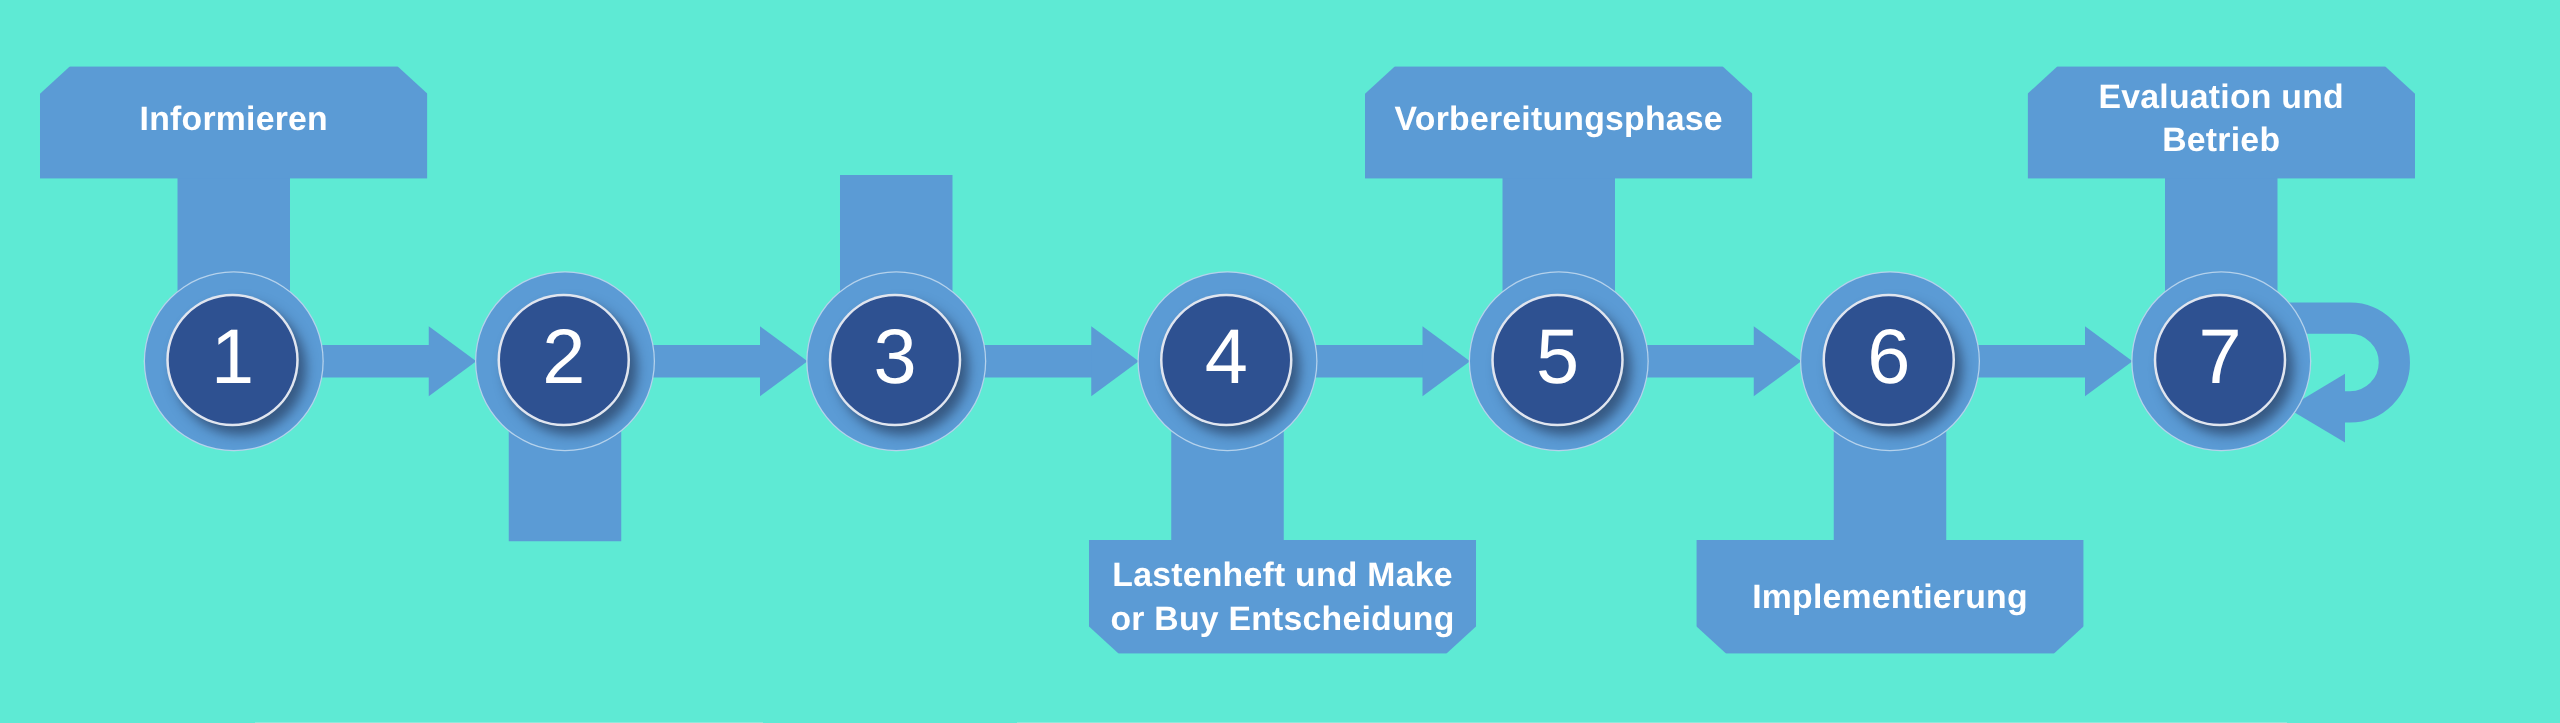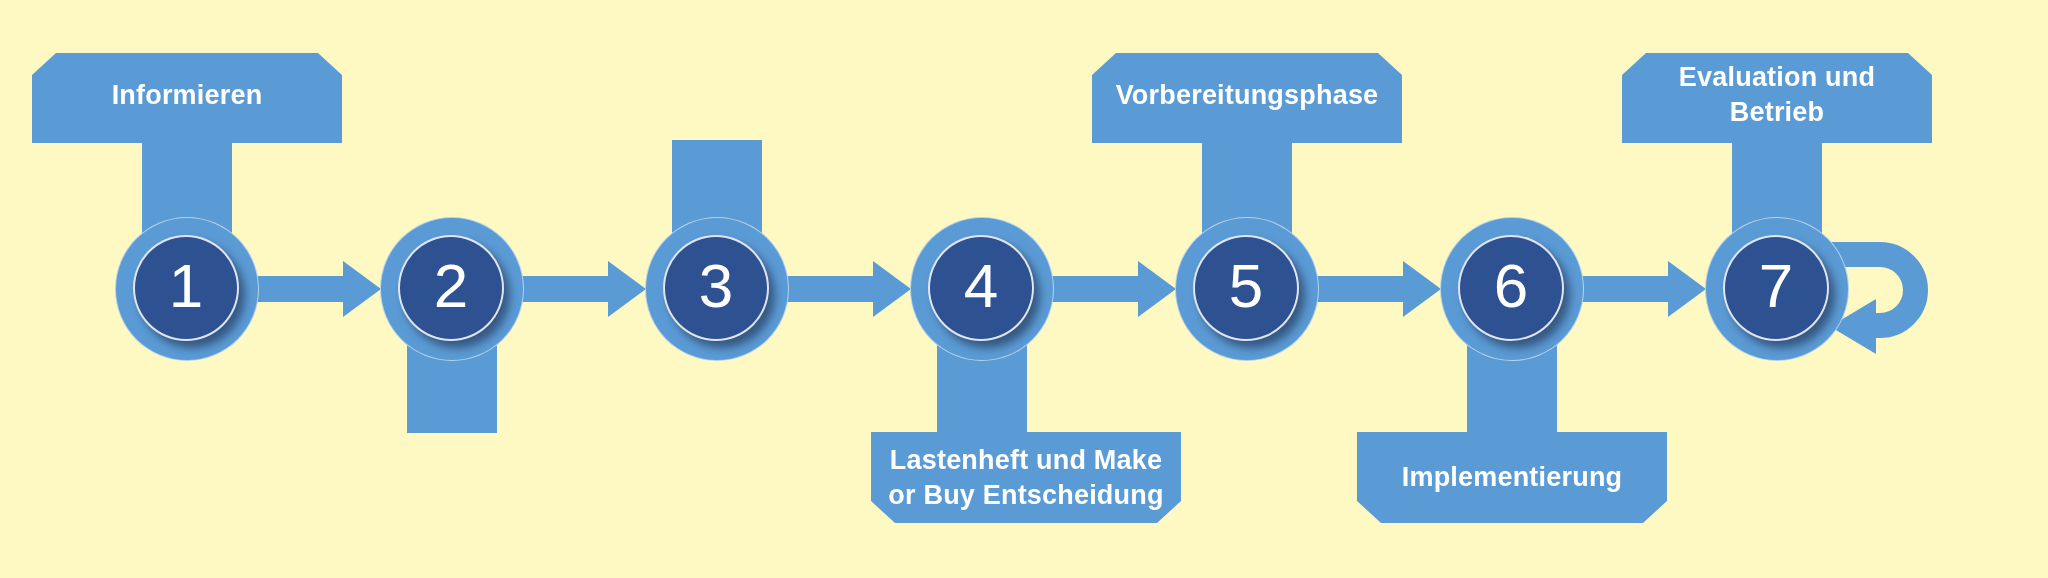--- a/index.html
+++ b/index.html
@@ -5,21 +5,21 @@
   html, body { margin: 0; padding: 0; }
   body {
     width: 2048px; height: 578px;
     background: #e7e7e7;
     font-family: "Liberation Sans", sans-serif;
     overflow: hidden;
   }
   .canvas {
     position: relative;
     width: 2048px; height: 578px;
-    background: #fef9c3;
+    background: #5eead4;
   }
   
   .connector {
     position: absolute;
     width: 90px;
     background: #5b9bd5;
     z-index: 1;
   }
   .connector.top-conn    { top: 140px; height: 96px; }
   .connector.bottom-conn { top: 340px; height: 93px; }

